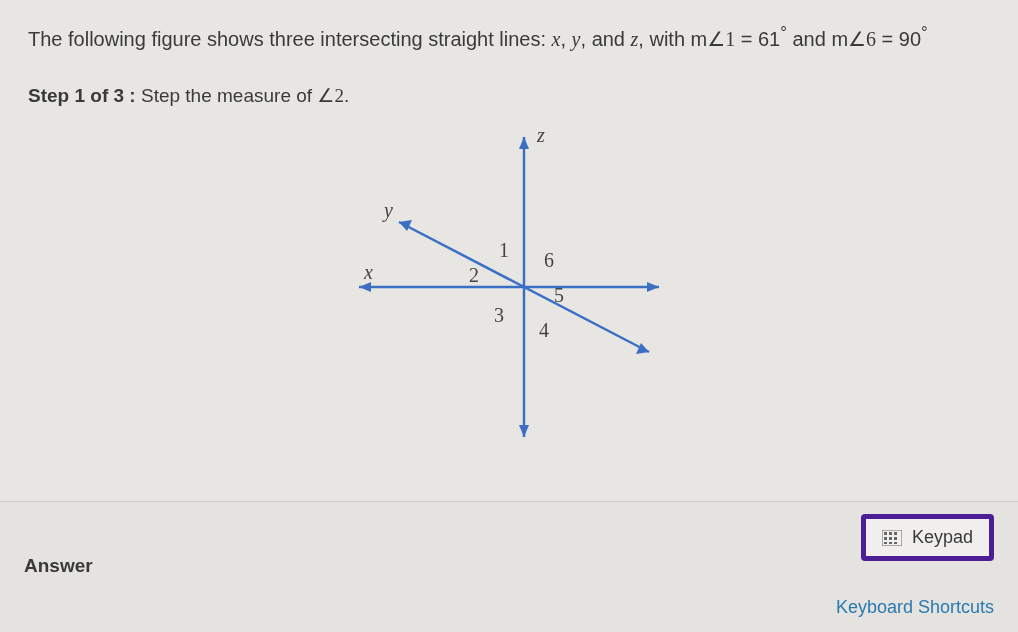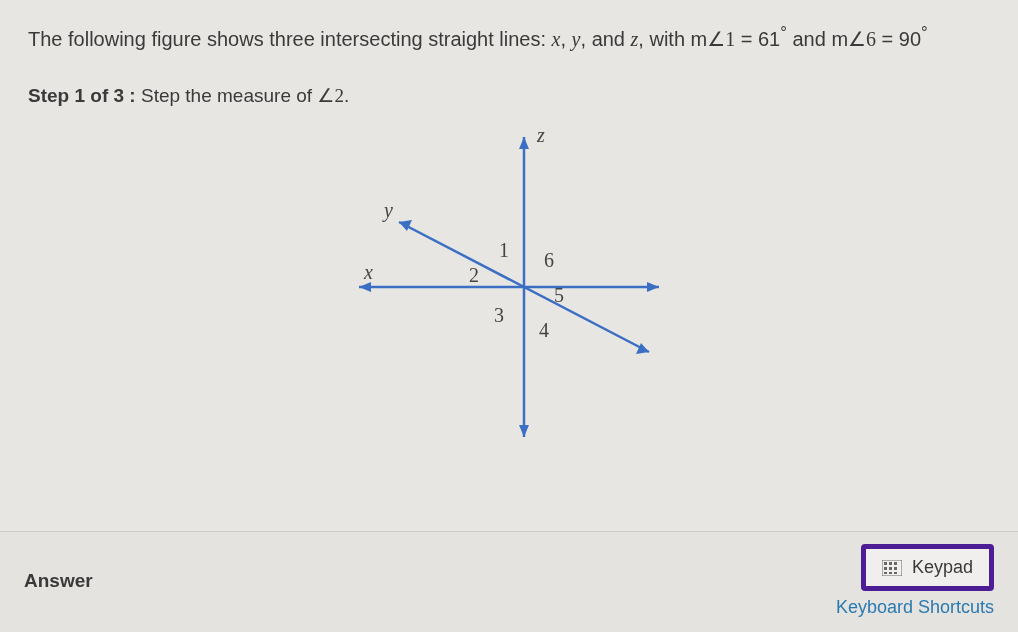--- a/index.html
+++ b/index.html
@@ -91,20 +91,21 @@
     }
     .keypad-icon {
       width: 20px;
       height: 16px;
       display: inline-block;
     }
     .kb-shortcuts {
       font-size: 18px;
       color: #2a7ab0;
       cursor: pointer;
+      margin-top: 30px;
     }
     .math-italic {
       font-style: italic;
       font-family: 'Times New Roman', serif;
     }
     .angle-sym {
       font-family: 'Times New Roman', serif;
     }
   </style>
 </head>

